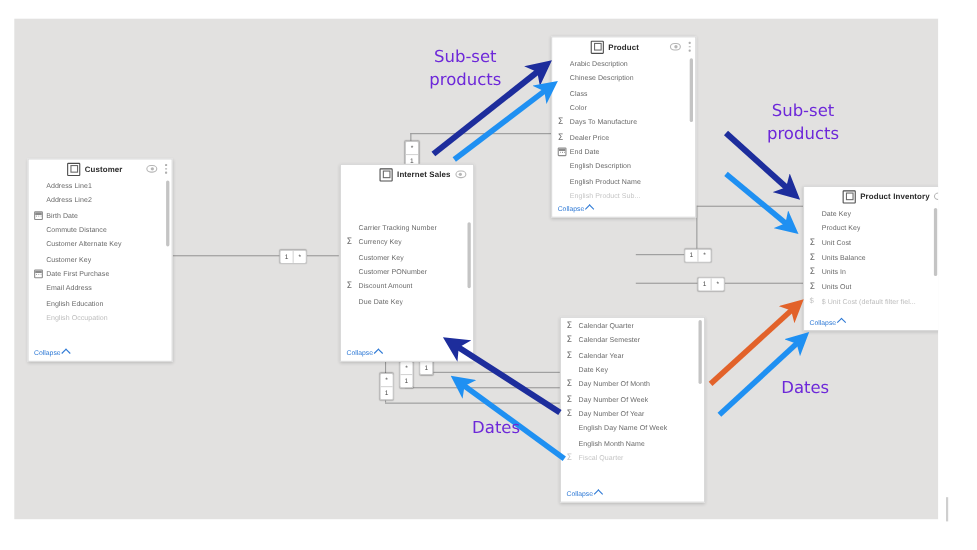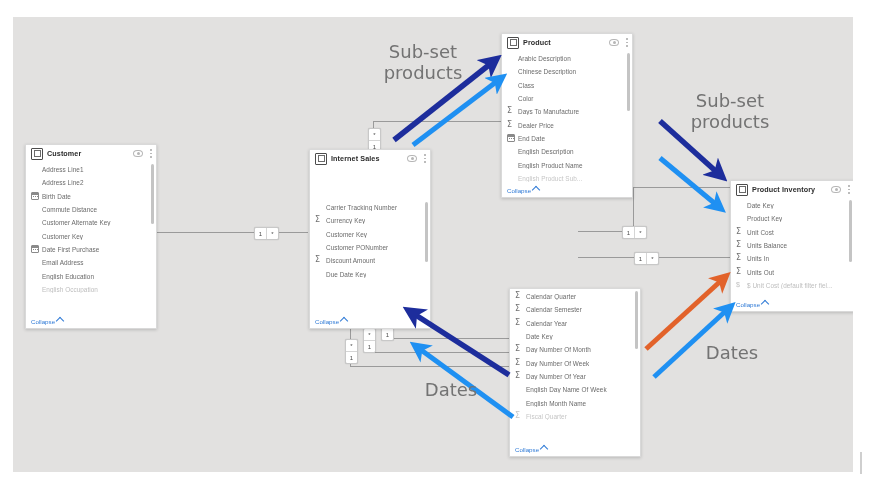--- a/index.html
+++ b/index.html
@@ -77,20 +77,21 @@
     flex-direction: column;
     overflow: hidden;
   }
   .tbl-head {
     display: flex;
     align-items: center;
     height: 17px;
     padding: 0 1px 0 5px;
     gap: 4px;
     flex: 0 0 auto;
+    margin-left: 30px;
   }
   .tbl-ico {
     width: 10px; height: 10px;
     border: 1px solid #4c4c4c;
     border-radius: 1px;
     position: relative;
     flex: 0 0 auto;
     background: #fff;
   }
   .tbl-ico::before {
@@ -226,22 +227,22 @@
     width: 5px; height: 5px;
     border-left: 1px solid #2f7ad6;
     border-top: 1px solid #2f7ad6;
     transform: rotate(45deg);
     margin-bottom: 1px;
   }
 
   
   .anno {
     position: absolute;
-    font-size: 18px;
-    color: #737373;
+    font-size: 15px;
+    color: #6d28d9;
     line-height: 21px;
     white-space: pre-line;
     text-align: center;
     font-family: "DejaVu Sans", sans-serif;
     font-weight: 400;
   }
   .arrow-svg { position: absolute; overflow: visible; }
 </style>
 </head>
 <body>
@@ -477,21 +478,21 @@
             <span class="fld-name">English Product Sub...</span>
           </div>
         <div class="tbl-scroll" style="height:58px;"></div>
       </div>
       <div class="tbl-foot">
         <span class="collapse-txt">Collapse</span>
         <span class="chev"></span>
       </div>
     </div>
 
-    <div class="tbl" style="left:717px; top:163px; width:125px; height:132px;justify-content:flex-end;">
+    <div class="tbl" style="left:717px; top:152px; width:125px; height:132px;justify-content:flex-end;">
       <div class="tbl-head">
         <span class="tbl-ico"></span>
         <span class="tbl-title">Product Inventory</span>
         <span class="eye-ico"></span>
         <span class="dots-ico">
             <i></i>
             <i></i>
             <i></i>
           </span>
       </div>

